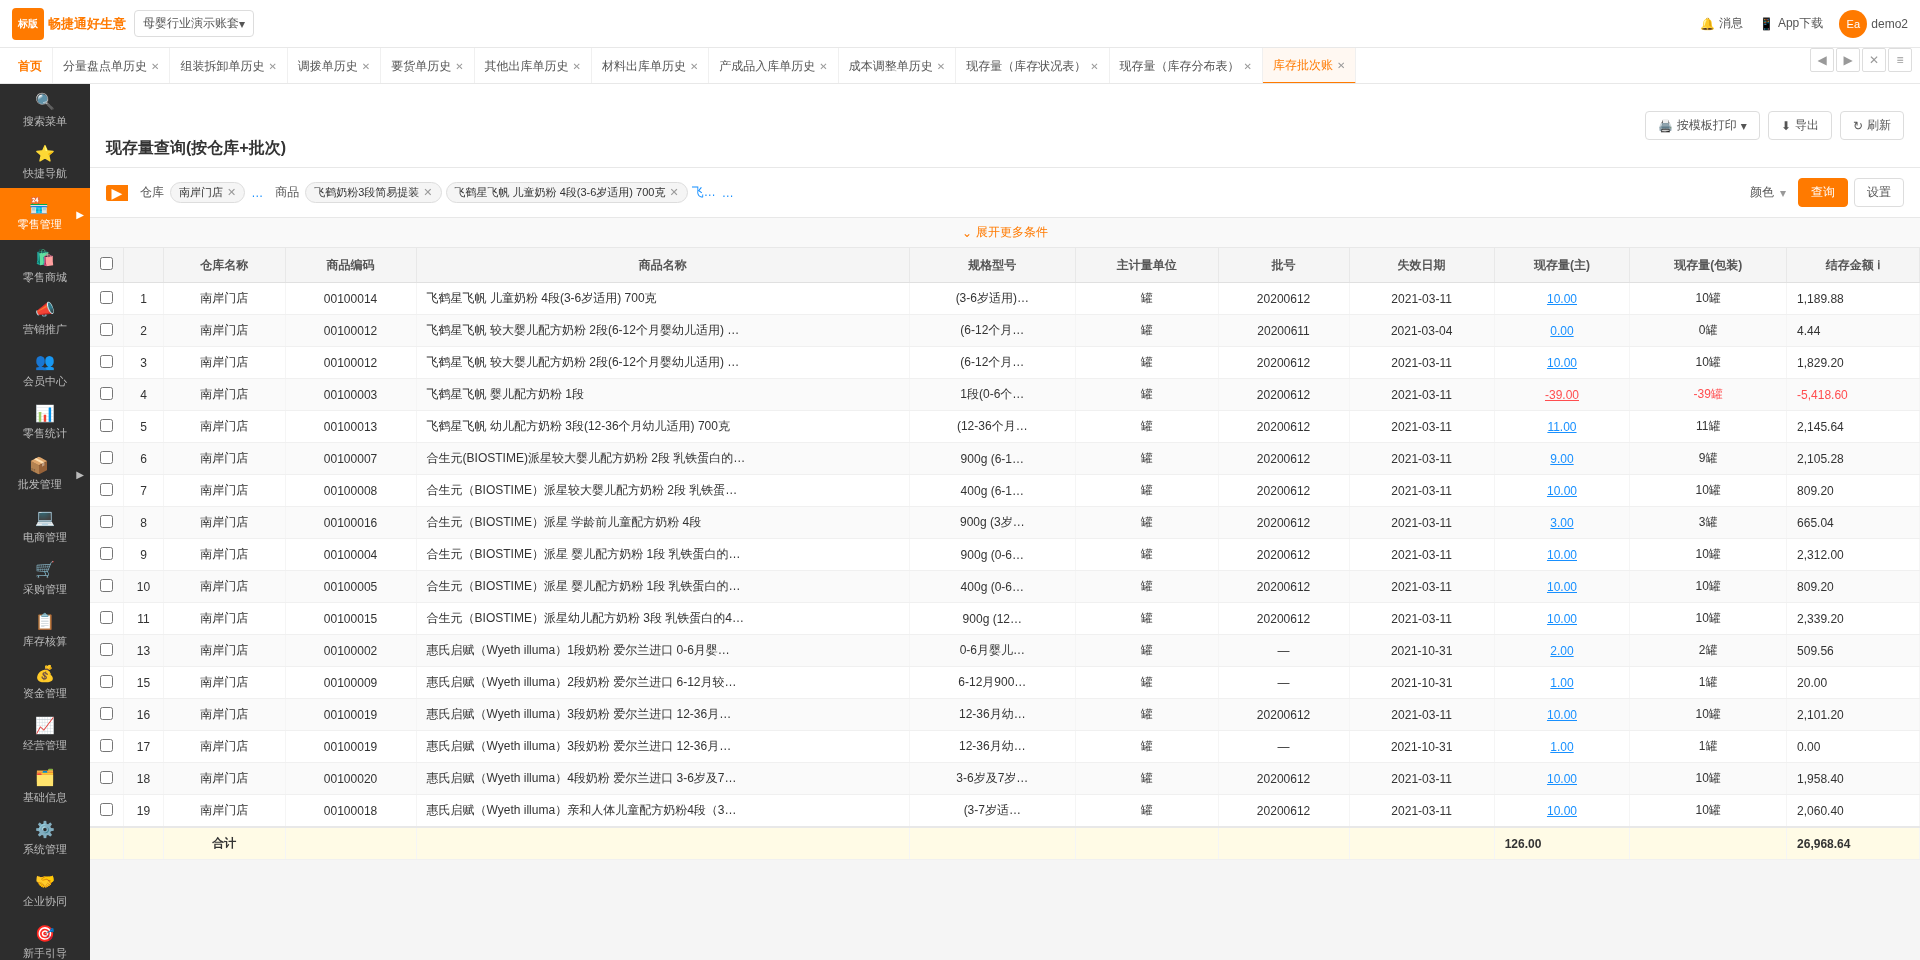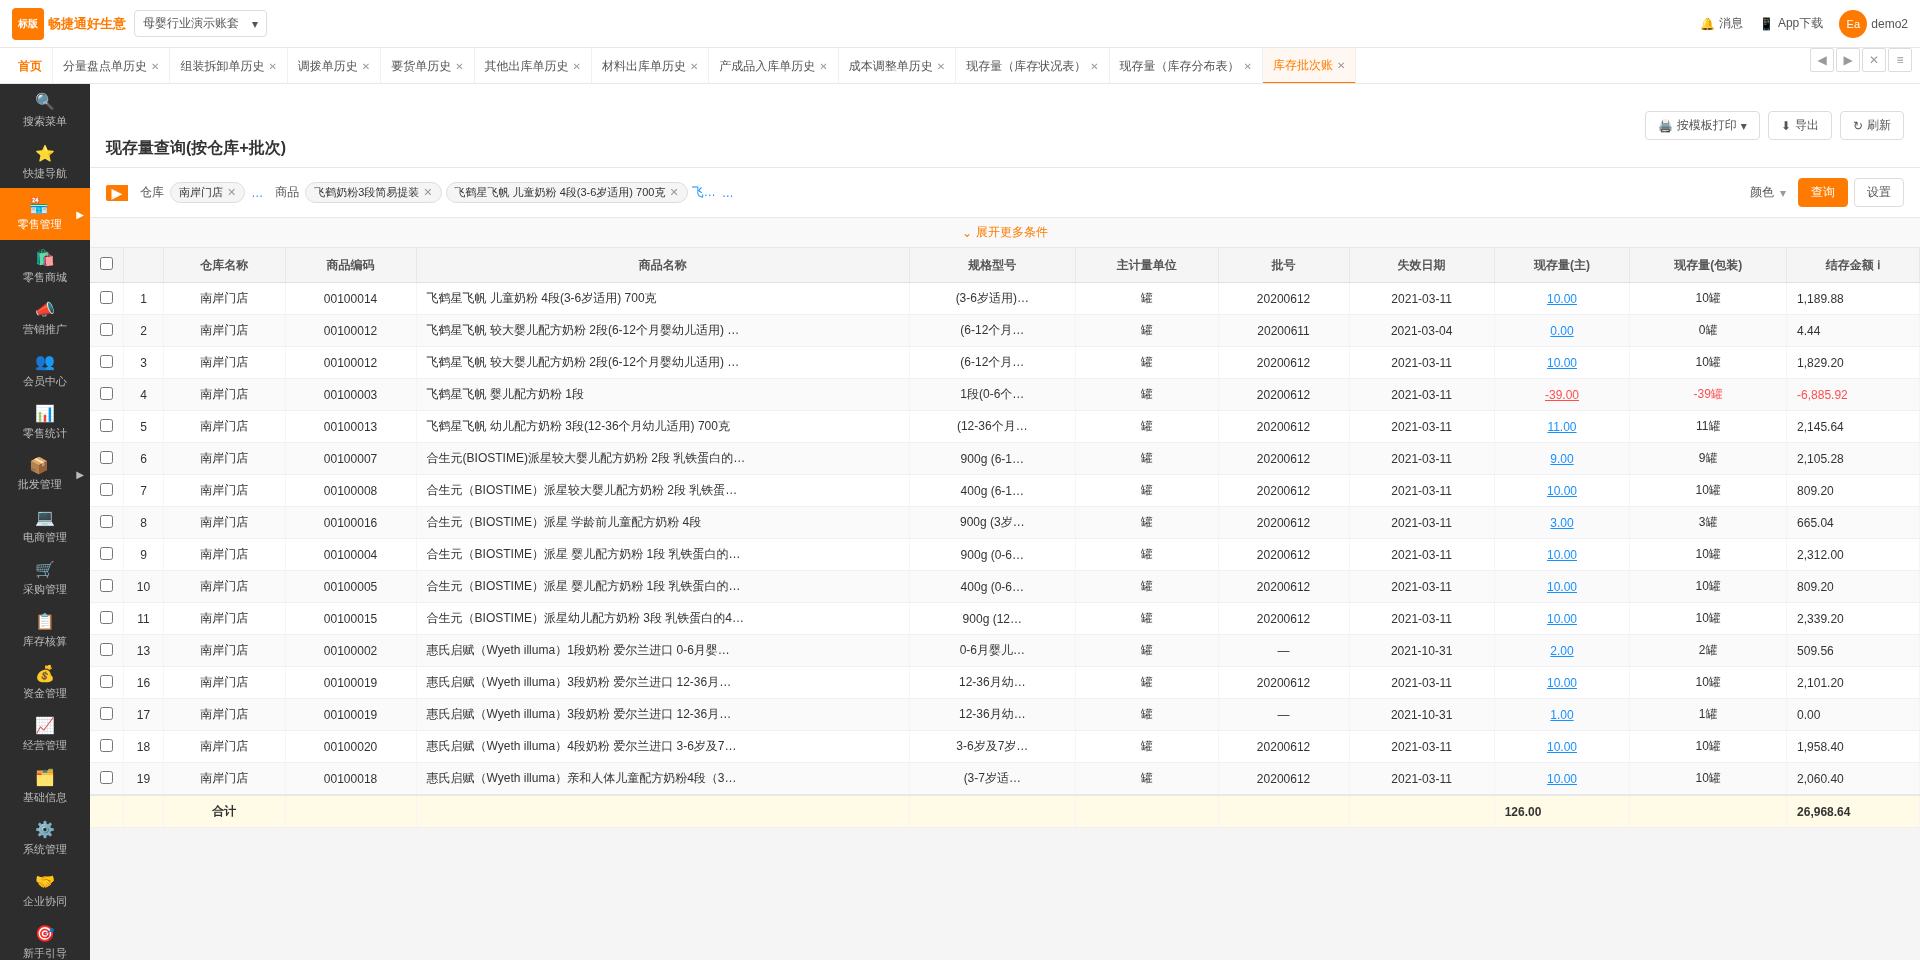--- a/index.html
+++ b/index.html
@@ -3,21 +3,21 @@
   <meta charset="utf-8">
   <style>
     * { box-sizing: border-box; margin: 0; padding: 0; }
     body { font-family: 'Microsoft YaHei', Arial, sans-serif; font-size: 12px; background: #f5f5f5; color: #333; display: flex; flex-direction: column; height: 960px; overflow: hidden; }
 
     
     .top-bar { background: #fff; height: 48px; display: flex; align-items: center; border-bottom: 1px solid #e8e8e8; padding: 0 12px; justify-content: space-between; flex-shrink: 0; }
     .top-bar-left { display: flex; align-items: center; gap: 8px; }
     .logo-area { display: flex; align-items: center; gap: 4px; color: #ff7a00; font-weight: bold; font-size: 13px; }
     .logo-icon { width: 32px; height: 32px; background: #ff7a00; border-radius: 4px; display: flex; align-items: center; justify-content: center; color: white; font-size: 10px; }
-    .dropdown-selector { display: flex; align-items: center; gap: 13px; padding: 4px 8px; border: 1px solid #ddd; border-radius: 4px; cursor: pointer; font-size: 12px; color: #555; }
+    .dropdown-selector { display: flex; align-items: center; gap: 0; padding: 4px 8px; border: 1px solid #ddd; border-radius: 4px; cursor: pointer; font-size: 12px; color: #555; }
     .top-bar-right { display: flex; align-items: center; gap: 16px; font-size: 12px; color: #555; }
     .top-bar-right .item { display: flex; align-items: center; gap: 4px; cursor: pointer; }
     .avatar { width: 28px; height: 28px; background: #ff7a00; border-radius: 50%; color: white; display: flex; align-items: center; justify-content: center; font-size: 11px; }
 
     
     .nav-tabs { background: #fff; height: 36px; display: flex; align-items: flex-start; border-bottom: 1px solid #e8e8e8; padding: 0 8px; flex-shrink: 0; overflow: hidden; }
     .nav-tab { display: flex; align-items: center; gap: 4px; padding: 6px 10px; font-size: 12px; color: #555; cursor: pointer; white-space: nowrap; border-right: 1px solid #f0f0f0; height: 36px; }
     .nav-tab.home { color: #ff7a00; font-weight: bold; }
     .nav-tab.active { color: #ff7a00; border-bottom: 2px solid #ff7a00; background: #fff8f2; }
     .nav-tab .close-btn { color: #999; font-size: 10px; cursor: pointer; }
@@ -384,21 +384,21 @@
     <td class="col-no">4</td>
     <td>南岸门店</td>
     <td>00100003</td>
     <td class="td-left" style="max-width:280px;overflow:hidden;text-overflow:ellipsis;">飞鹤星飞帆 婴儿配方奶粉 1段</td>
     <td>1段(0-6个…</td>
     <td>罐</td>
     <td>20200612</td>
     <td>2021-03-11</td>
     <td class="td-link td-negative">-39.00</td>
     <td class="td-negative">-39罐</td>
-    <td class="td-right td-negative">-6,885.92</td>
+    <td class="td-right td-negative">-5,418.60</td>
   </tr>
             <tr>
     <td class="col-checkbox"><input type="checkbox" style=""></td>
     <td class="col-no">5</td>
     <td>南岸门店</td>
     <td>00100013</td>
     <td class="td-left" style="max-width:280px;overflow:hidden;text-overflow:ellipsis;">飞鹤星飞帆 幼儿配方奶粉 3段(12-36个月幼儿适用) 700克</td>
     <td>(12-36个月…</td>
     <td>罐</td>
     <td>20200612</td>
@@ -500,20 +500,34 @@
     <td>0-6月婴儿…</td>
     <td>罐</td>
     <td>—</td>
     <td>2021-10-31</td>
     <td class="td-link">2.00</td>
     <td>2罐</td>
     <td class="td-right">509.56</td>
   </tr>
             <tr>
     <td class="col-checkbox"><input type="checkbox" style=""></td>
+    <td class="col-no">15</td>
+    <td>南岸门店</td>
+    <td>00100009</td>
+    <td class="td-left" style="max-width:280px;overflow:hidden;text-overflow:ellipsis;">惠氏启赋（Wyeth illuma）2段奶粉 爱尔兰进口 6-12月较…</td>
+    <td>6-12月900…</td>
+    <td>罐</td>
+    <td>—</td>
+    <td>2021-10-31</td>
+    <td class="td-link">1.00</td>
+    <td>1罐</td>
+    <td class="td-right">20.00</td>
+  </tr>
+            <tr>
+    <td class="col-checkbox"><input type="checkbox" style=""></td>
     <td class="col-no">16</td>
     <td>南岸门店</td>
     <td>00100019</td>
     <td class="td-left" style="max-width:280px;overflow:hidden;text-overflow:ellipsis;">惠氏启赋（Wyeth illuma）3段奶粉 爱尔兰进口 12-36月…</td>
     <td>12-36月幼…</td>
     <td>罐</td>
     <td>20200612</td>
     <td>2021-03-11</td>
     <td class="td-link">10.00</td>
     <td>10罐</td>

